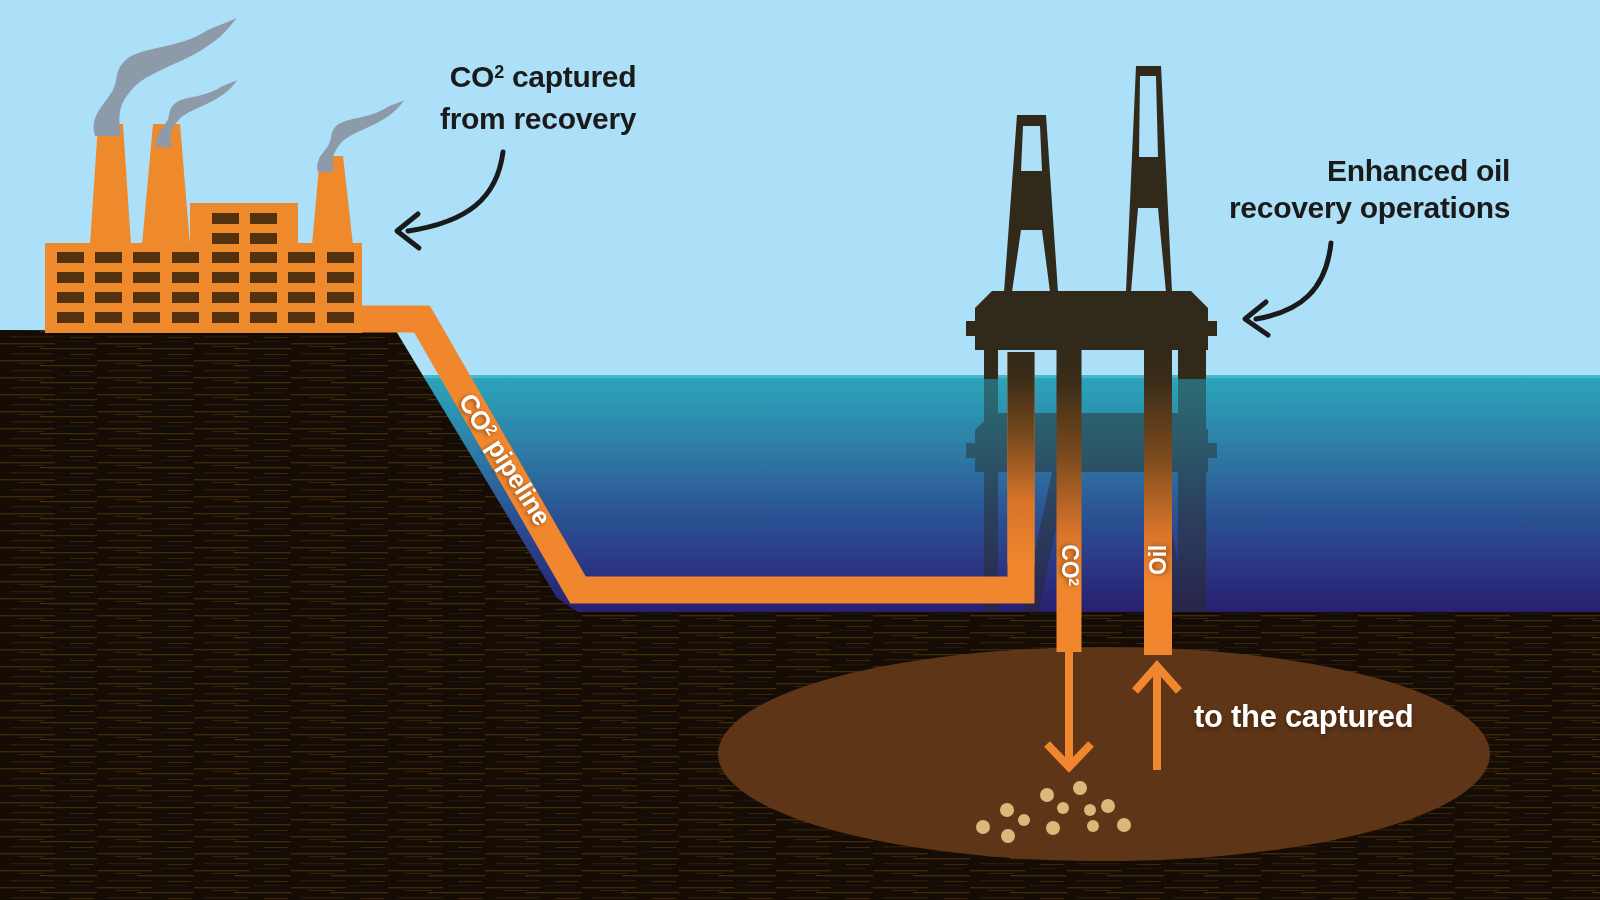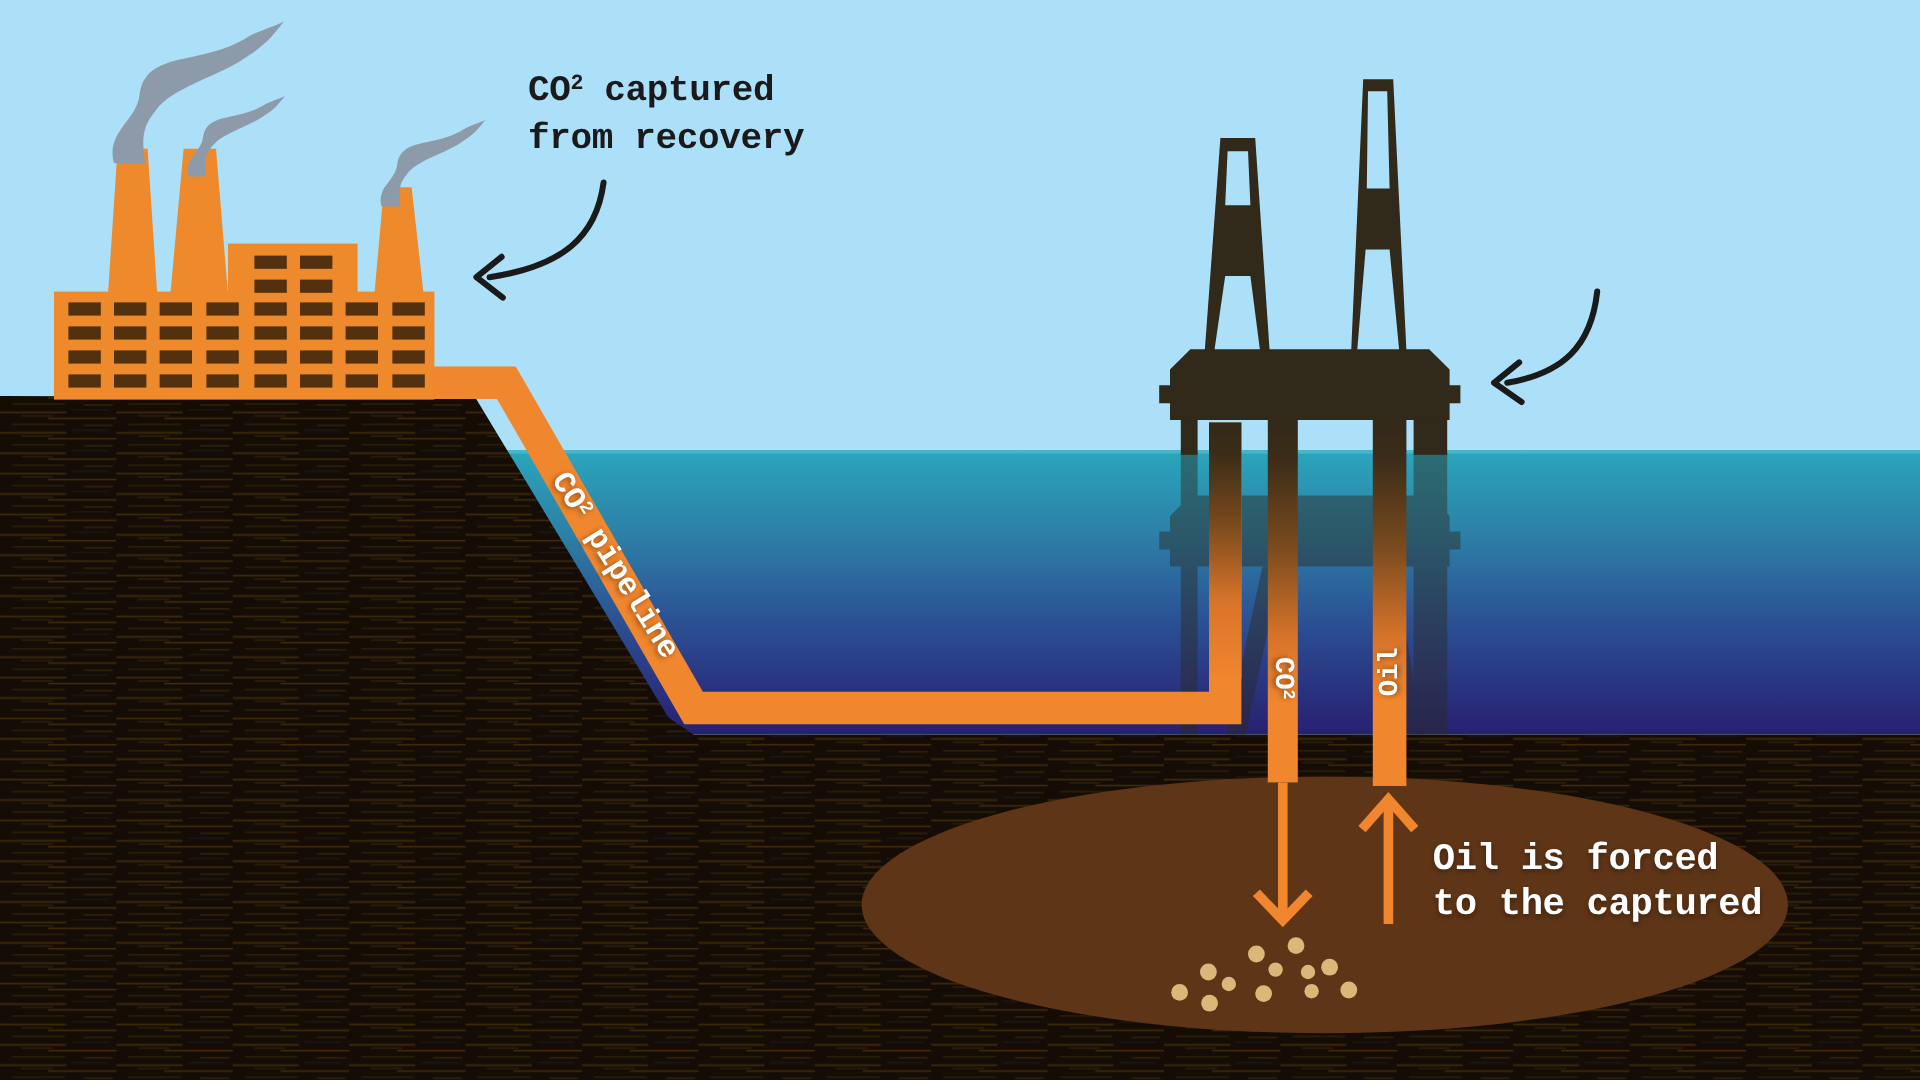--- a/index.html
+++ b/index.html
@@ -1,19 +1,20 @@
 <!DOCTYPE html>
 <html style="--sky: #ACDFF8; --sea_surface: #2BA6BB; --sea_deep: #282070; --pipe_orange: #F0862D; --factory_orange: #EE8A2B; --window_brown: #53300E; --land_dark: #150D05; --reservoir_brown: #5E3517; --rig_dark: #31291A; --smoke_gray: #8C9AA9; --bubble_tan: #D9B87A; --text_dark: #1A1A1A; --text_light: #FFFFFF;"><head>
 <meta charset="utf-8">
 <style>
   html,body{margin:0;padding:0;background:#000;}
   #stage{
     position:relative;width:1600px;height:900px;overflow:hidden;
-    font-family:Liberation Mono, monospace;
+    font-family:Liberation Sans, sans-serif;
     background:var(--sky,#ACDFF8);
+    text-align:right;
   }
   #stage svg{position:absolute;left:0;top:0;}
   .lbl{position:absolute;font-weight:700;white-space:nowrap;letter-spacing:-0.3px;}
   .lbl-dark{color:var(--text_dark,#1A1A1A);font-size:30px;line-height:37px;}
   .lbl-light{color:var(--text_light,#FFF);text-shadow:0 2px 4px rgba(30,15,0,.45);}
   .lbl-res{font-size:31px;line-height:38px;}
   .lbl-rot{transform-origin:0 0;font-size:26px;}
   .lbl-pipe{font-size:23px;}
   .lbl sup{font-size:60%;vertical-align:baseline;position:relative;top:-0.5em;}
   .center-rot{transform-origin:center center;}
@@ -186,32 +187,35 @@
       <polyline points="1266,302 1245,319 1268,335"></polyline>
     </g>
   </g>
 </svg>
 
 <div class="lbl lbl-dark" style="left:440px;top:58px;">
   <div><span>CO</span><sup>2</sup><span> captured</span></div>
   <div>from recovery</div>
 </div>
 
+<div class="lbl lbl-dark" style="left:1229px;top:152px;">
+  <div>Enhanced oil</div>
+  <div>recovery operations</div>
+</div>
 
 <div class="lbl lbl-light lbl-rot" style="left:478px;top:388px;transform:rotate(58deg);">
   <span>CO</span><sup>2</sup><span> pipeline</span>
 </div>
 
 <div class="lbl lbl-light lbl-pipe center-rot" style="left:1069px;top:565px;transform:translate(-50%,-50%) rotate(90deg);">
   <span>CO</span><sup>2</sup>
 </div>
 
 <div class="lbl lbl-light lbl-pipe center-rot" style="left:1158px;top:560px;transform:translate(-50%,-50%) rotate(-90deg);">
   <span>Oil</span>
 </div>
 
 
 <div class="lbl lbl-light lbl-res" style="left:1194px;top:698px;">
-  <div>Oil is forced</div>
   <div>to the captured</div>
 </div>
 
 </div>
 
 </body></html>

